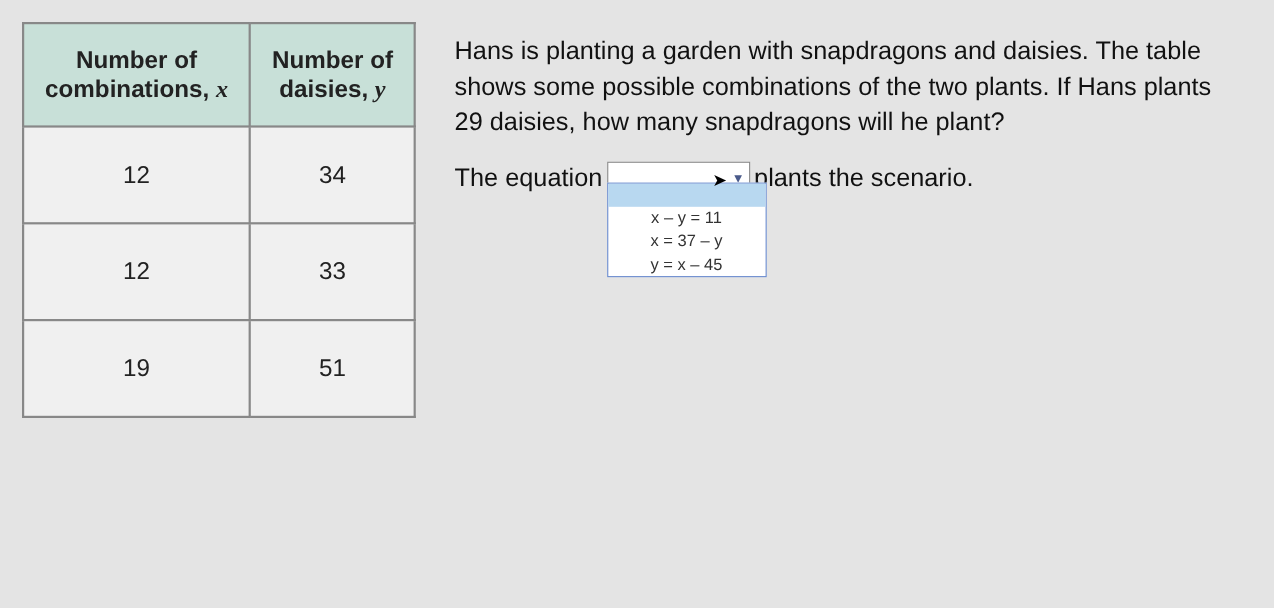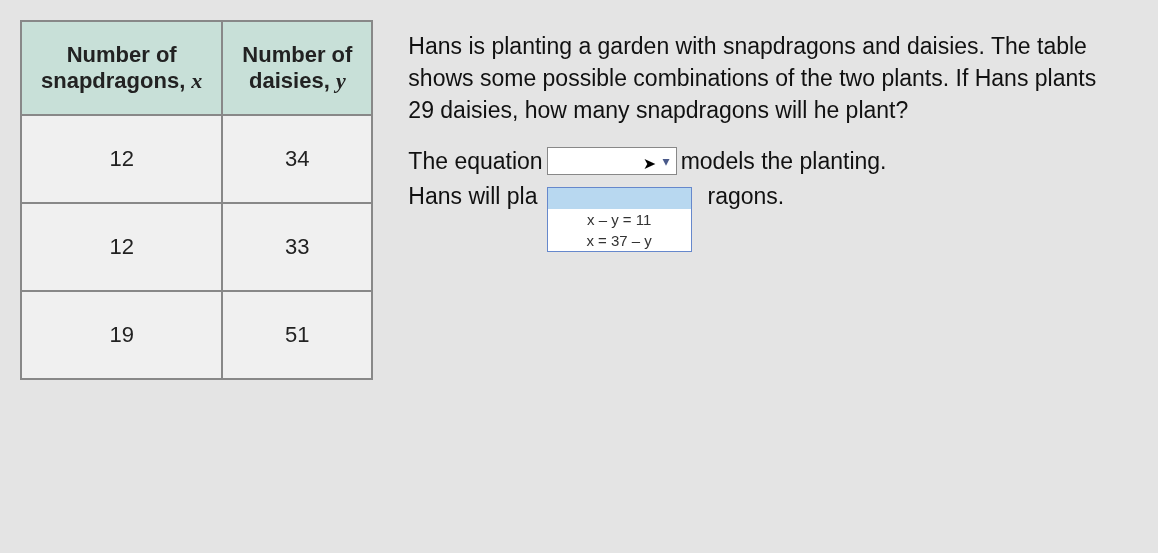--- a/index.html
+++ b/index.html
@@ -88,21 +88,21 @@
     .cursor-arrow {
       position: absolute;
       left: 95px;
       top: 6px;
       font-size: 16px;
       color: #000;
       z-index: 20;
     }
     .dropdown-menu {
       position: absolute;
-      top: 40px;
+      top: 19px;
       left: 0;
       width: 145px;
       background: #fff;
       border: 1px solid #6688cc;
       z-index: 10;
       font-size: 15px;
     }
     .dropdown-item {
       padding: 2px 6px;
       color: #333;
@@ -120,21 +120,21 @@
 </head>
 <body>
 
 <div class="table-section">
   <table>
     <thead>
       <tr>
         <th>
           <div>Number of</div>
           <div>
-            <span>snapdragons, </span><span class="var">x</span>
+            <span>combinations, </span><span class="var">x</span>
           </div>
         </th>
         <th>
           <div>Number of</div>
           <div>
             <span>daisies, </span><span class="var">y</span>
           </div>
         </th>
       </tr>
     </thead>
@@ -162,23 +162,19 @@
     <span>The equation</span>
     <span class="dropdown-container">
       <span class="dropdown-box">
         <span class="cursor-arrow">➤</span>
         <span class="chevron">▾</span>
       </span>
       <div class="dropdown-menu">
         <div class="dropdown-item highlighted">&nbsp;</div>
         <div class="dropdown-item">x – y = 11</div>
         <div class="dropdown-item">x = 37 – y</div>
+        <div class="dropdown-item">y = x – 45</div>
       </div>
     </span>
-    <span>models the planting.</span>
+    <span>plants the scenario.</span>
   </div>
 
-  <div class="fill-line">
-    <span>Hans will pla</span>
-    <span style="width:170px; display:inline-block;"></span>
-    <span>ragons.</span>
-  </div>
 </div>
 
 </body></html>

